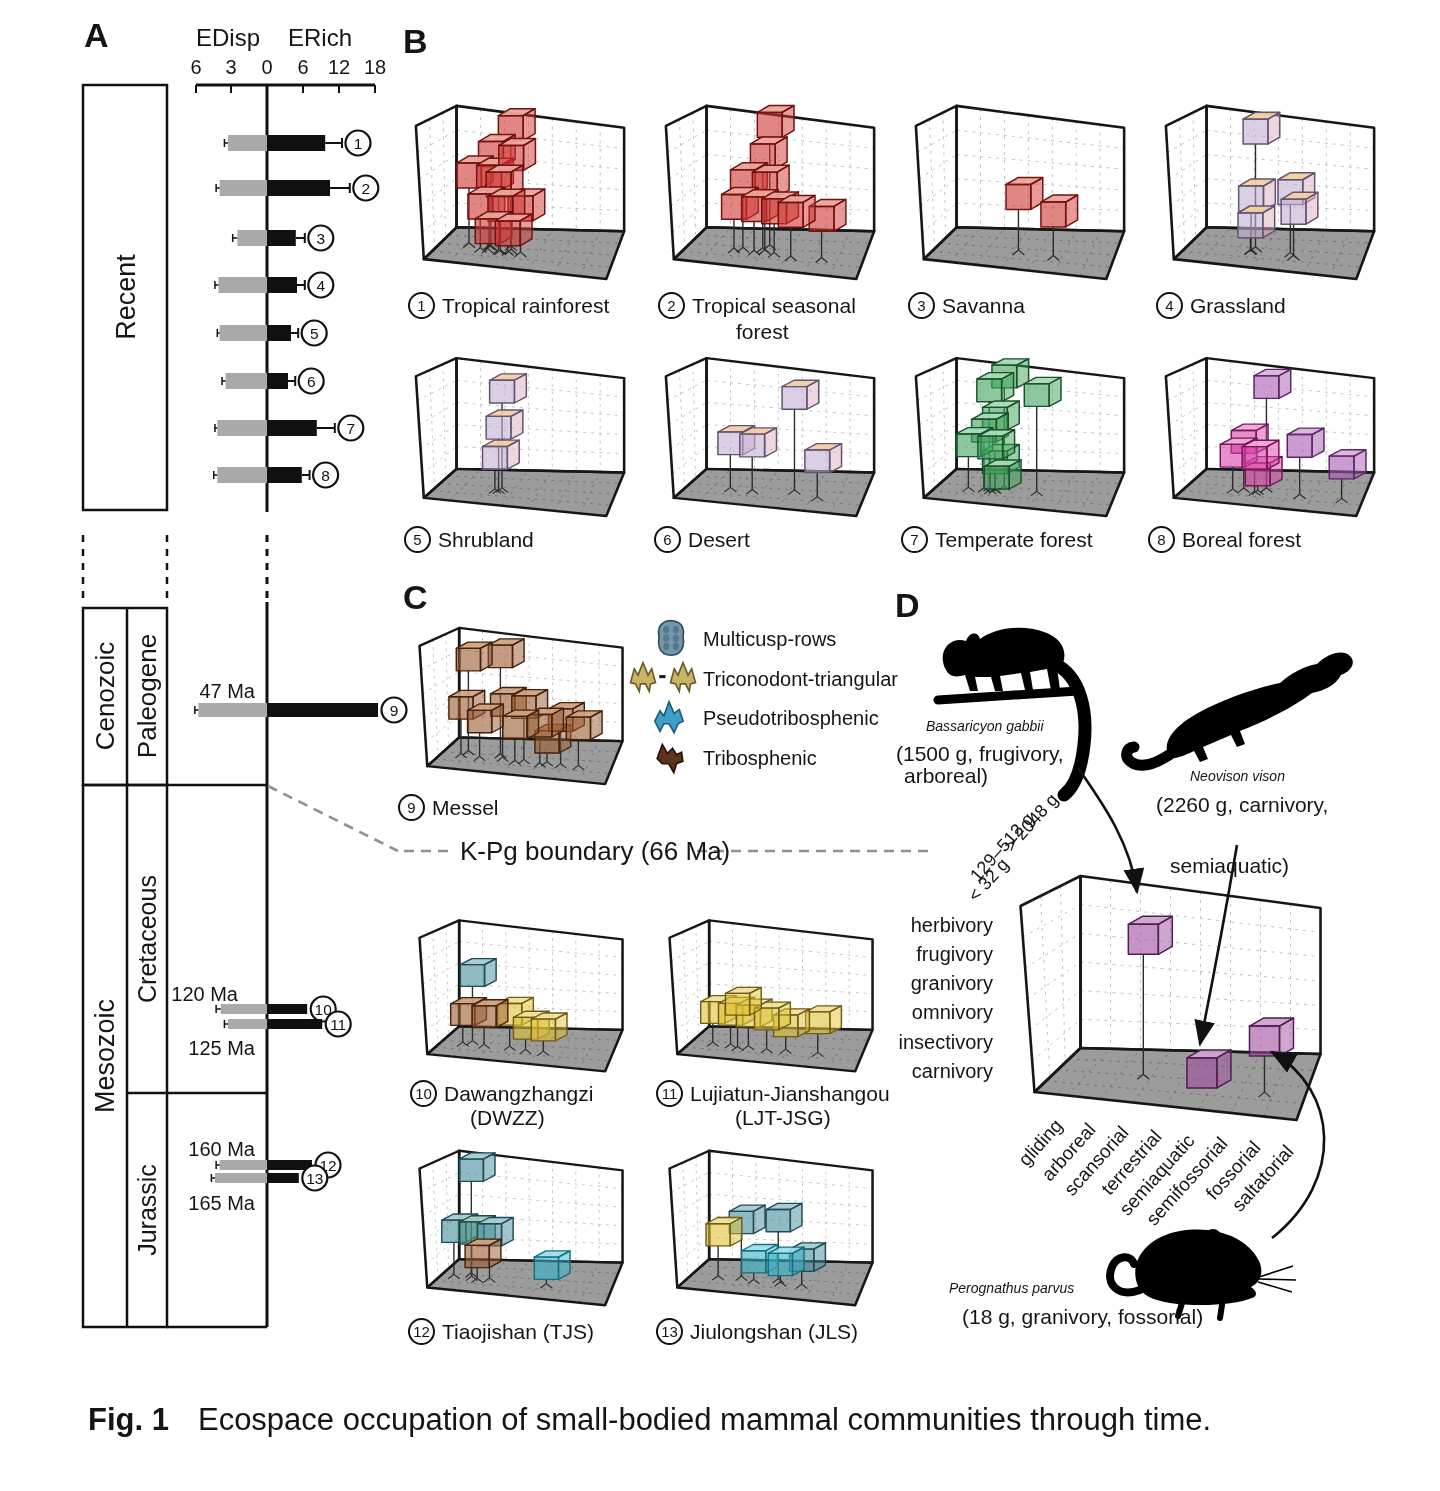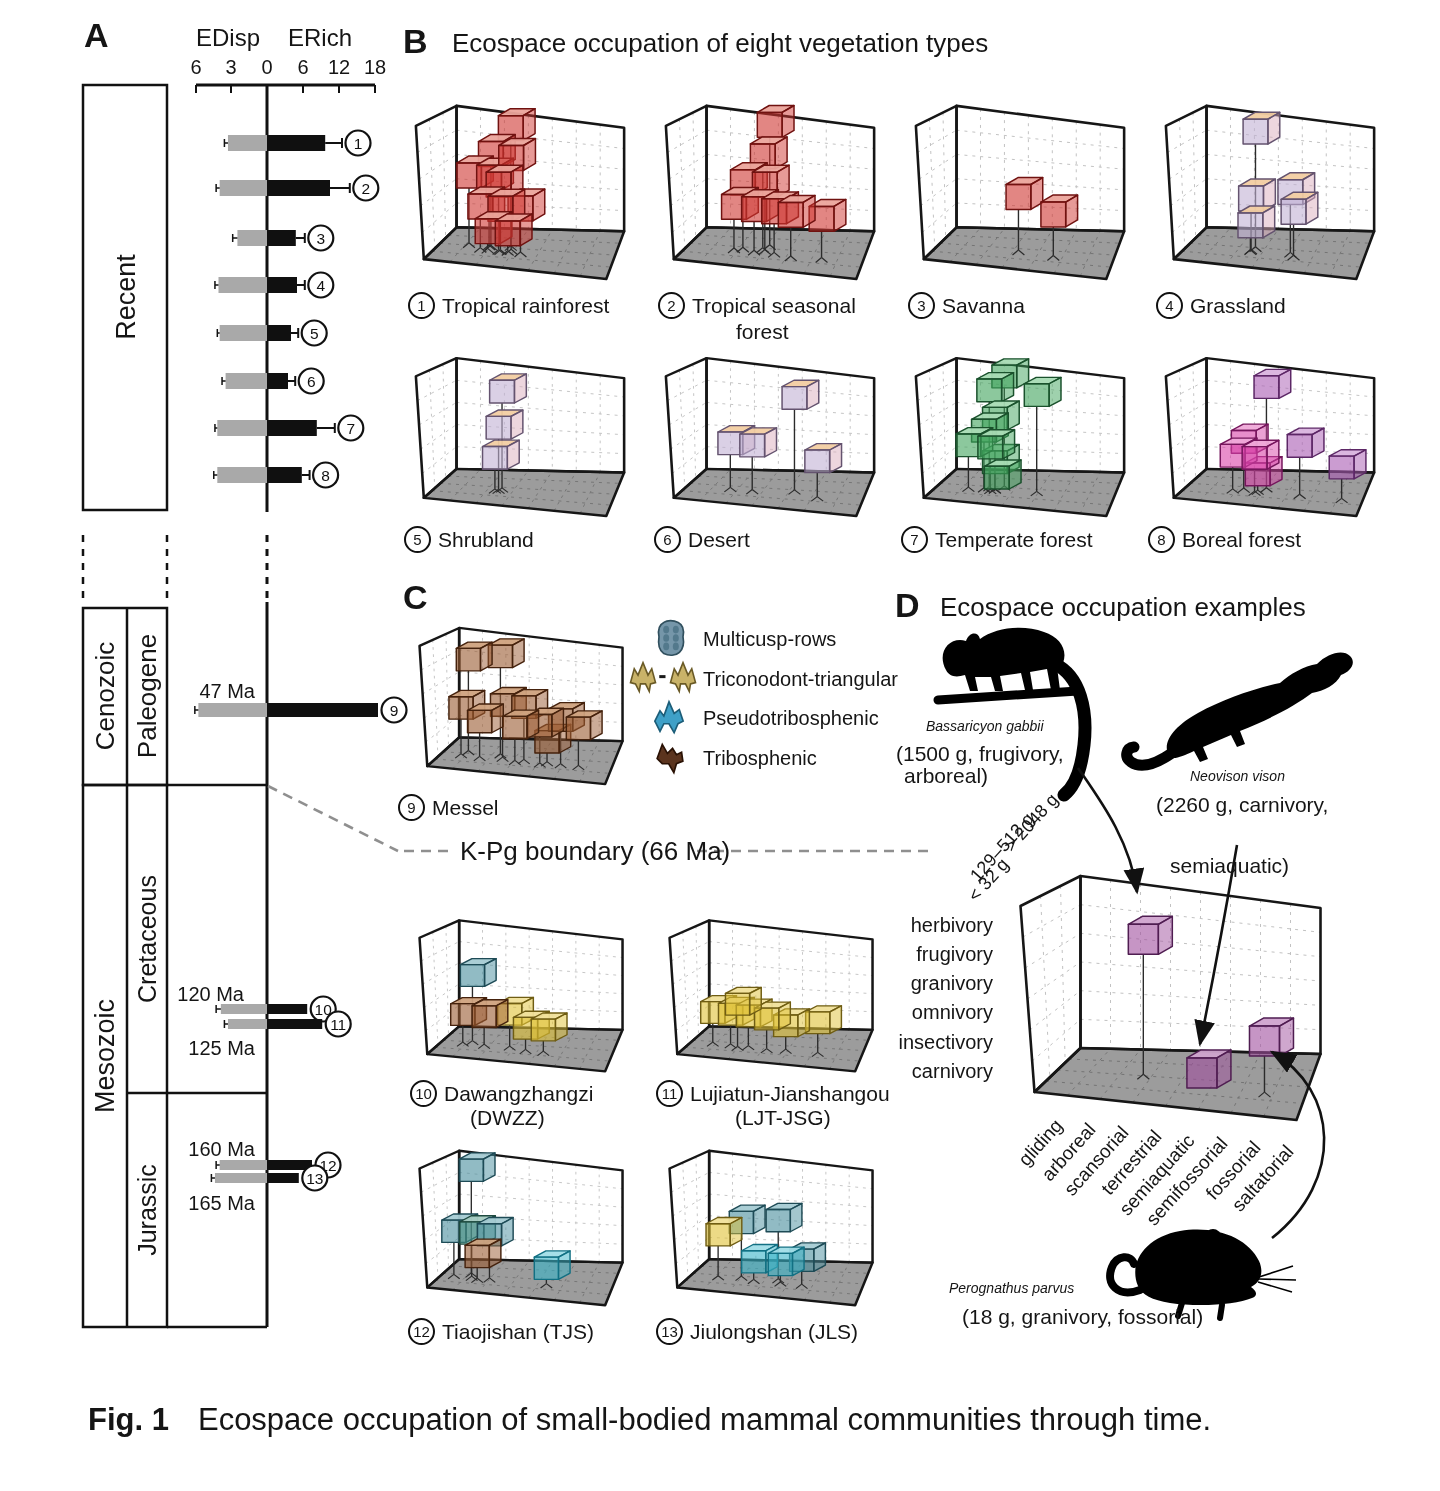--- a/index.html
+++ b/index.html
@@ -1410,27 +1410,26 @@
   <div class="abs tick ctr" style="left:375px;top:56px">18</div>
 
   <div class="abs era rot90" style="left:126px;top:297px;font-size:27px">Recent</div>
   <div class="abs era rot90" style="left:105px;top:696px">Cenozoic</div>
   <div class="abs era rot90" style="left:147px;top:696px">Paleogene</div>
   <div class="abs era rot90" style="left:105px;top:1056px;font-size:27px">Mesozoic</div>
   <div class="abs era rot90" style="left:147px;top:939px;font-size:25px">Cretaceous</div>
   <div class="abs era rot90" style="left:147px;top:1210px;font-size:25px">Jurassic</div>
 
   <div class="abs age" style="left:185px;top:680px">47 Ma</div>
-  <div class="abs age" style="left:174px;top:983px">120 Ma</div>
+  <div class="abs age" style="left:168px;top:983px">120 Ma</div>
   <div class="abs age" style="left:185px;top:1037px">125 Ma</div>
   <div class="abs age" style="left:185px;top:1138px">160 Ma</div>
   <div class="abs age" style="left:185px;top:1192px">165 Ma</div>
 
   <div class="abs panel-letter" style="left:403px;top:22px">B</div>
-  <div class="abs ptitle" style="left:452px;top:28px">Ecospace occupation of eight vegetation types</div>
 
   <div class="abs plabel" style="left:408px;top:292px">
     <span class="circ">1</span>
     <span>Tropical rainforest</span>
     </div>
   <div class="abs plabel" style="left:658px;top:292px">
     <span class="circ">2</span>
     <span>Tropical seasonal</span>
     </div>
   <div class="abs plabel2" style="left:736px;top:320px">forest</div>
@@ -1506,21 +1505,20 @@
   <div class="abs plabel" style="left:408px;top:1318px">
     <span class="circ">12</span>
     <span>Tiaojishan (TJS)</span>
     </div>
   <div class="abs plabel" style="left:656px;top:1318px">
     <span class="circ">13</span>
     <span>Jiulongshan (JLS)</span>
     </div>
 
   <div class="abs panel-letter" style="left:895px;top:586px">D</div>
-  <div class="abs ptitle" style="left:940px;top:592px">Ecospace occupation examples</div>
 
   <div class="abs sp-name" style="left:898px;top:718px">Bassaricyon gabbii</div>
   <div class="abs sp-det" style="left:896px;top:742px">(1500 g, frugivory,</div>
   <div class="abs sp-det" style="left:904px;top:764px">arboreal)</div>
   <div class="abs sp-name" style="left:1162px;top:768px">Neovison vison</div>
   <div class="abs sp-det" style="left:1156px;top:793px">(2260 g, carnivory,</div>
   <div class="abs sp-det" style="left:1170px;top:854px">semiaquatic)</div>
   <div class="abs sp-name" style="left:921px;top:1280px">Perognathus parvus</div>
   <div class="abs sp-det" style="left:962px;top:1305px">(18 g, granivory, fossorial)</div>
 

